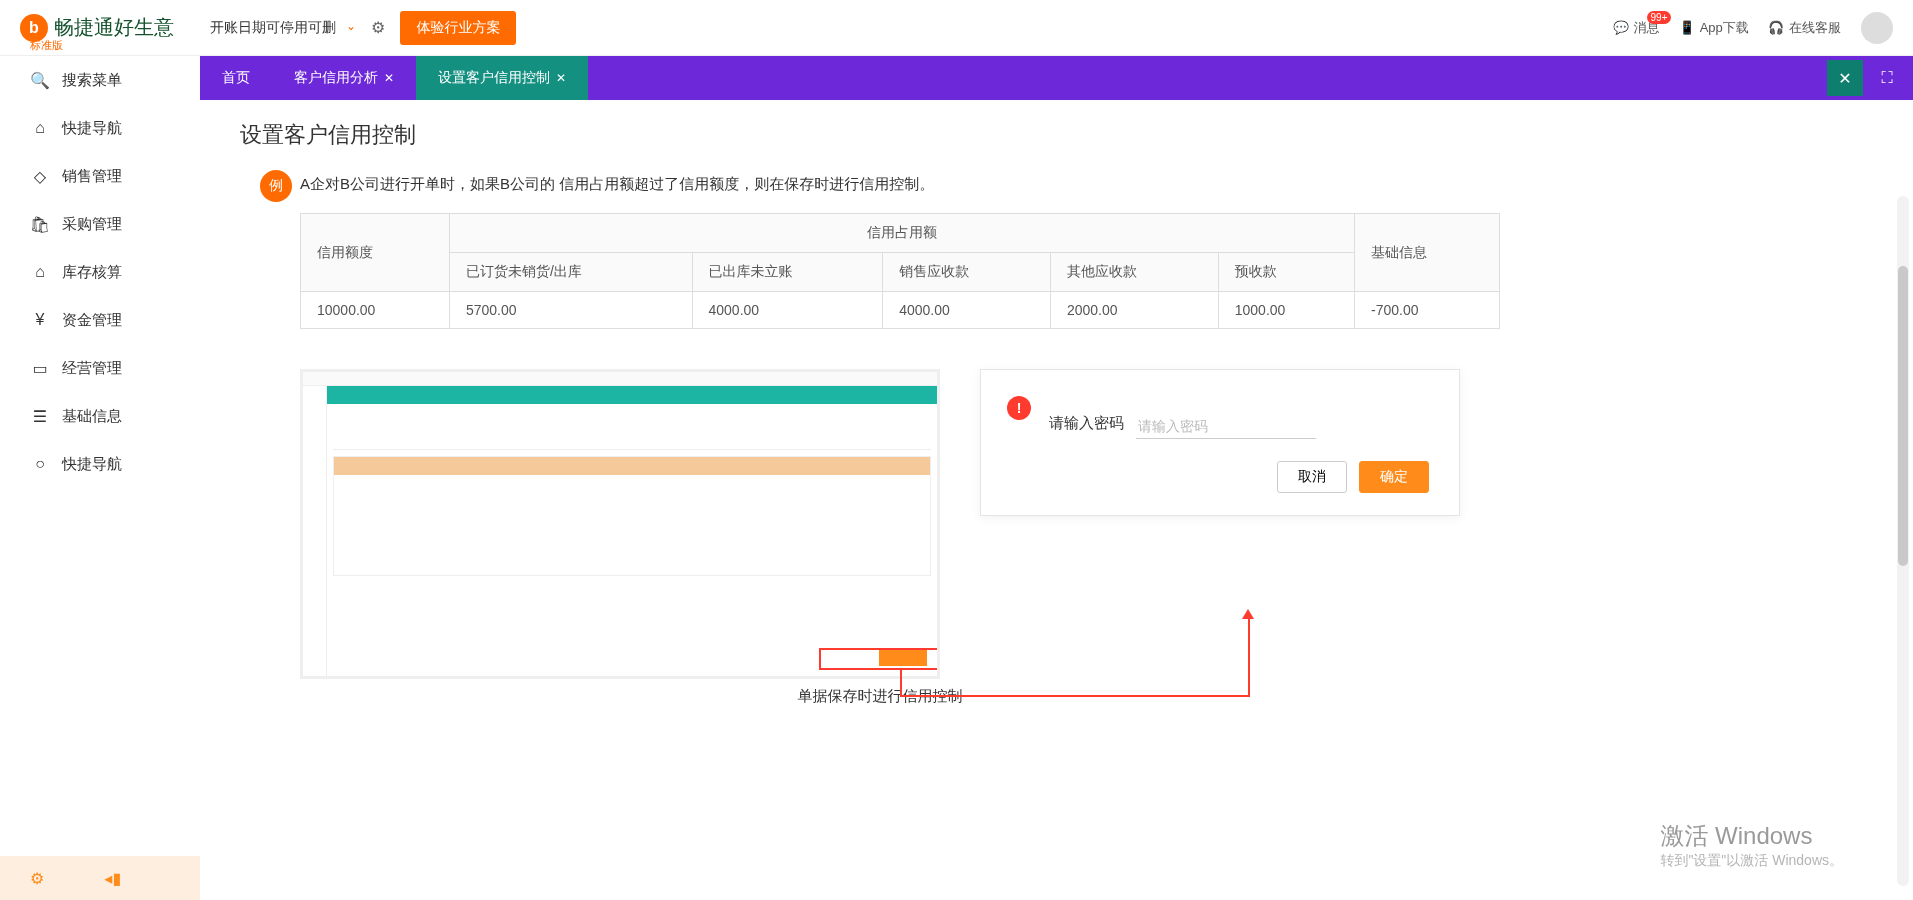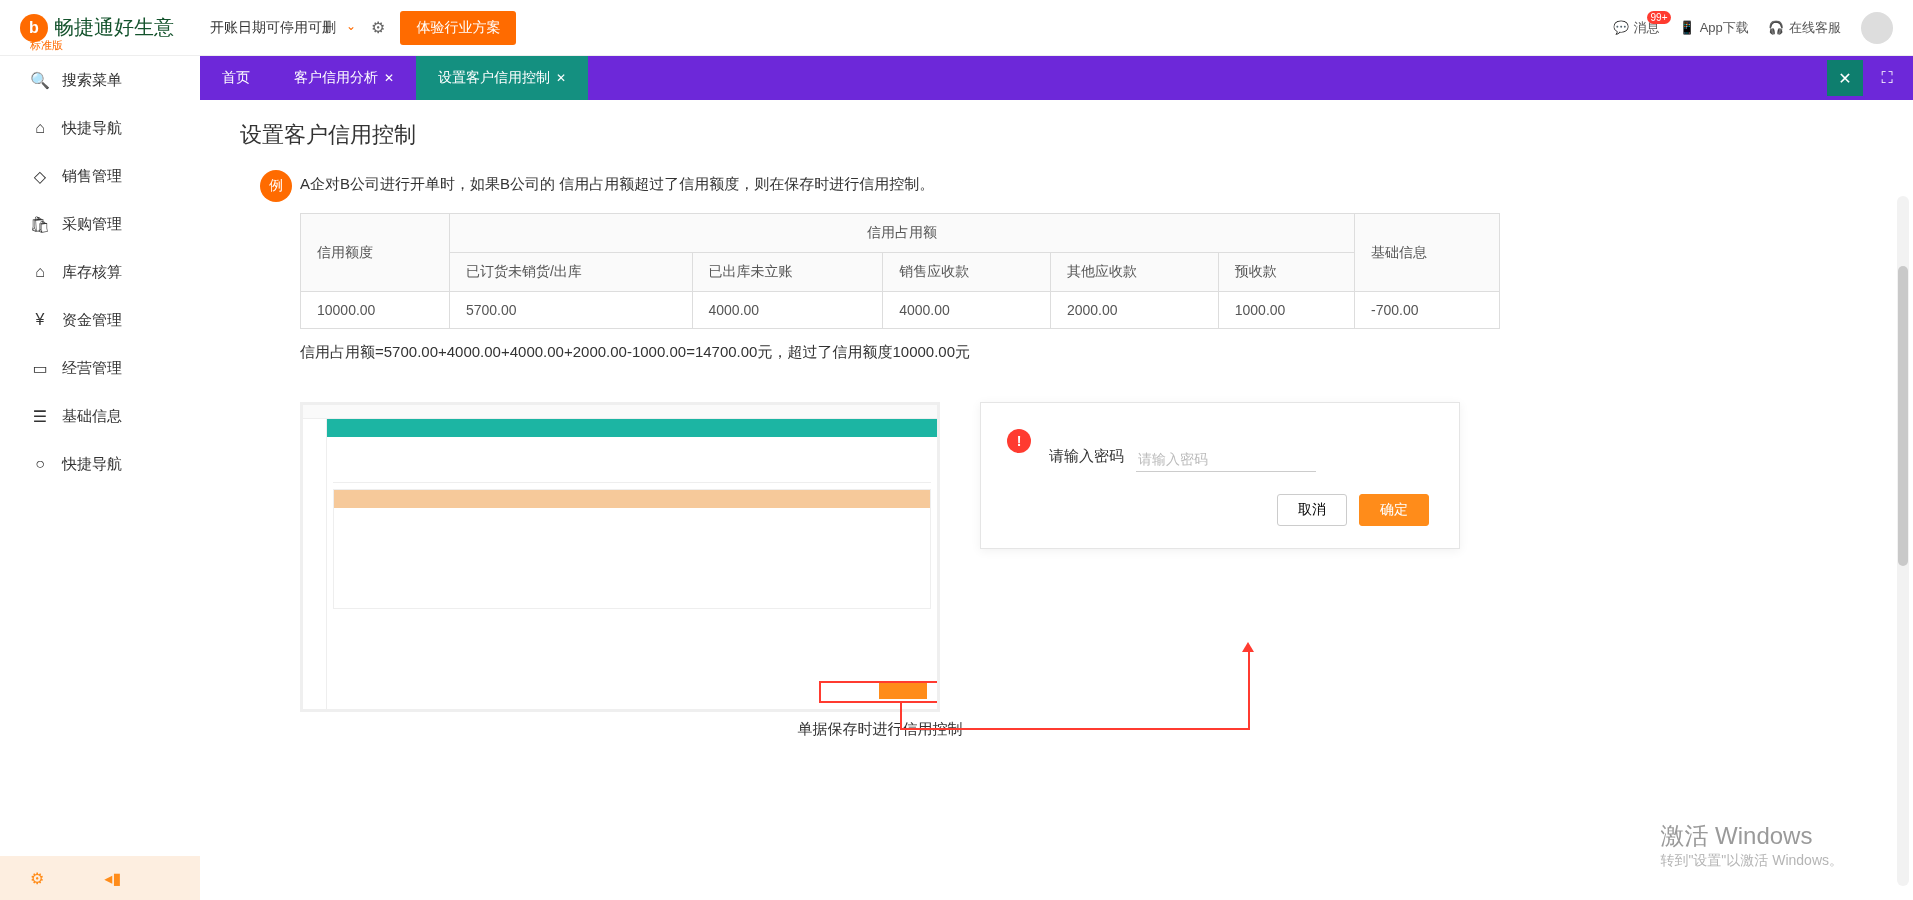--- a/index.html
+++ b/index.html
@@ -214,21 +214,20 @@
           <td>5700.00</td>
           <td>4000.00</td>
           <td>4000.00</td>
           <td>2000.00</td>
           <td>1000.00</td>
           <td class="neg">-700.00</td>
         </tr>
       </tbody>
         </table>
 
-      <div class="calc-line">信用占用额=5700.00+4000.00+4000.00+2000.00-1000.00=14700.00元，超过了信用额度10000.00元</div>
 
       <div class="bottom-row" style="position:relative;">
         <div class="thumb">
           <div class="thumb-hdr"></div>
           <div class="thumb-lbar"></div>
           <div class="thumb-top"></div>
           <div class="thumb-body">
             <div style="height:40px;border-bottom:1px solid #eee;"></div>
             <div class="thumb-grid">
                 <div class="thumb-grid-hdr"></div>

